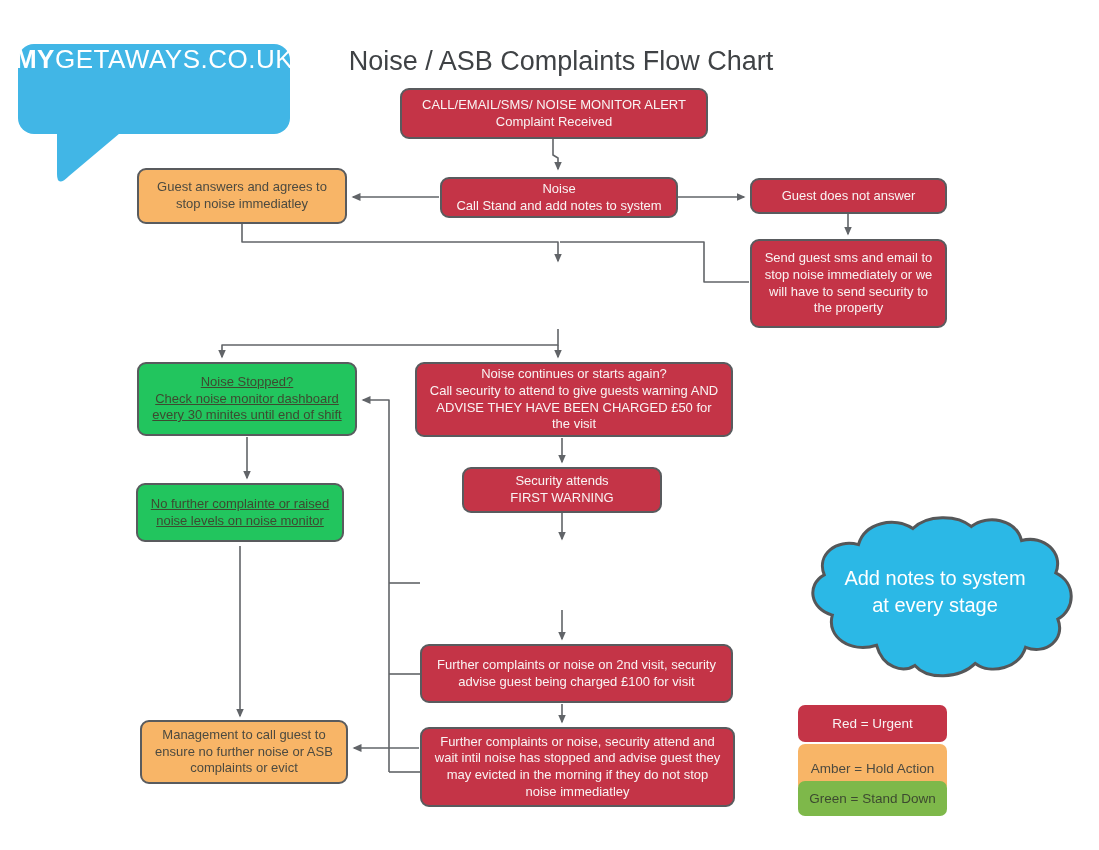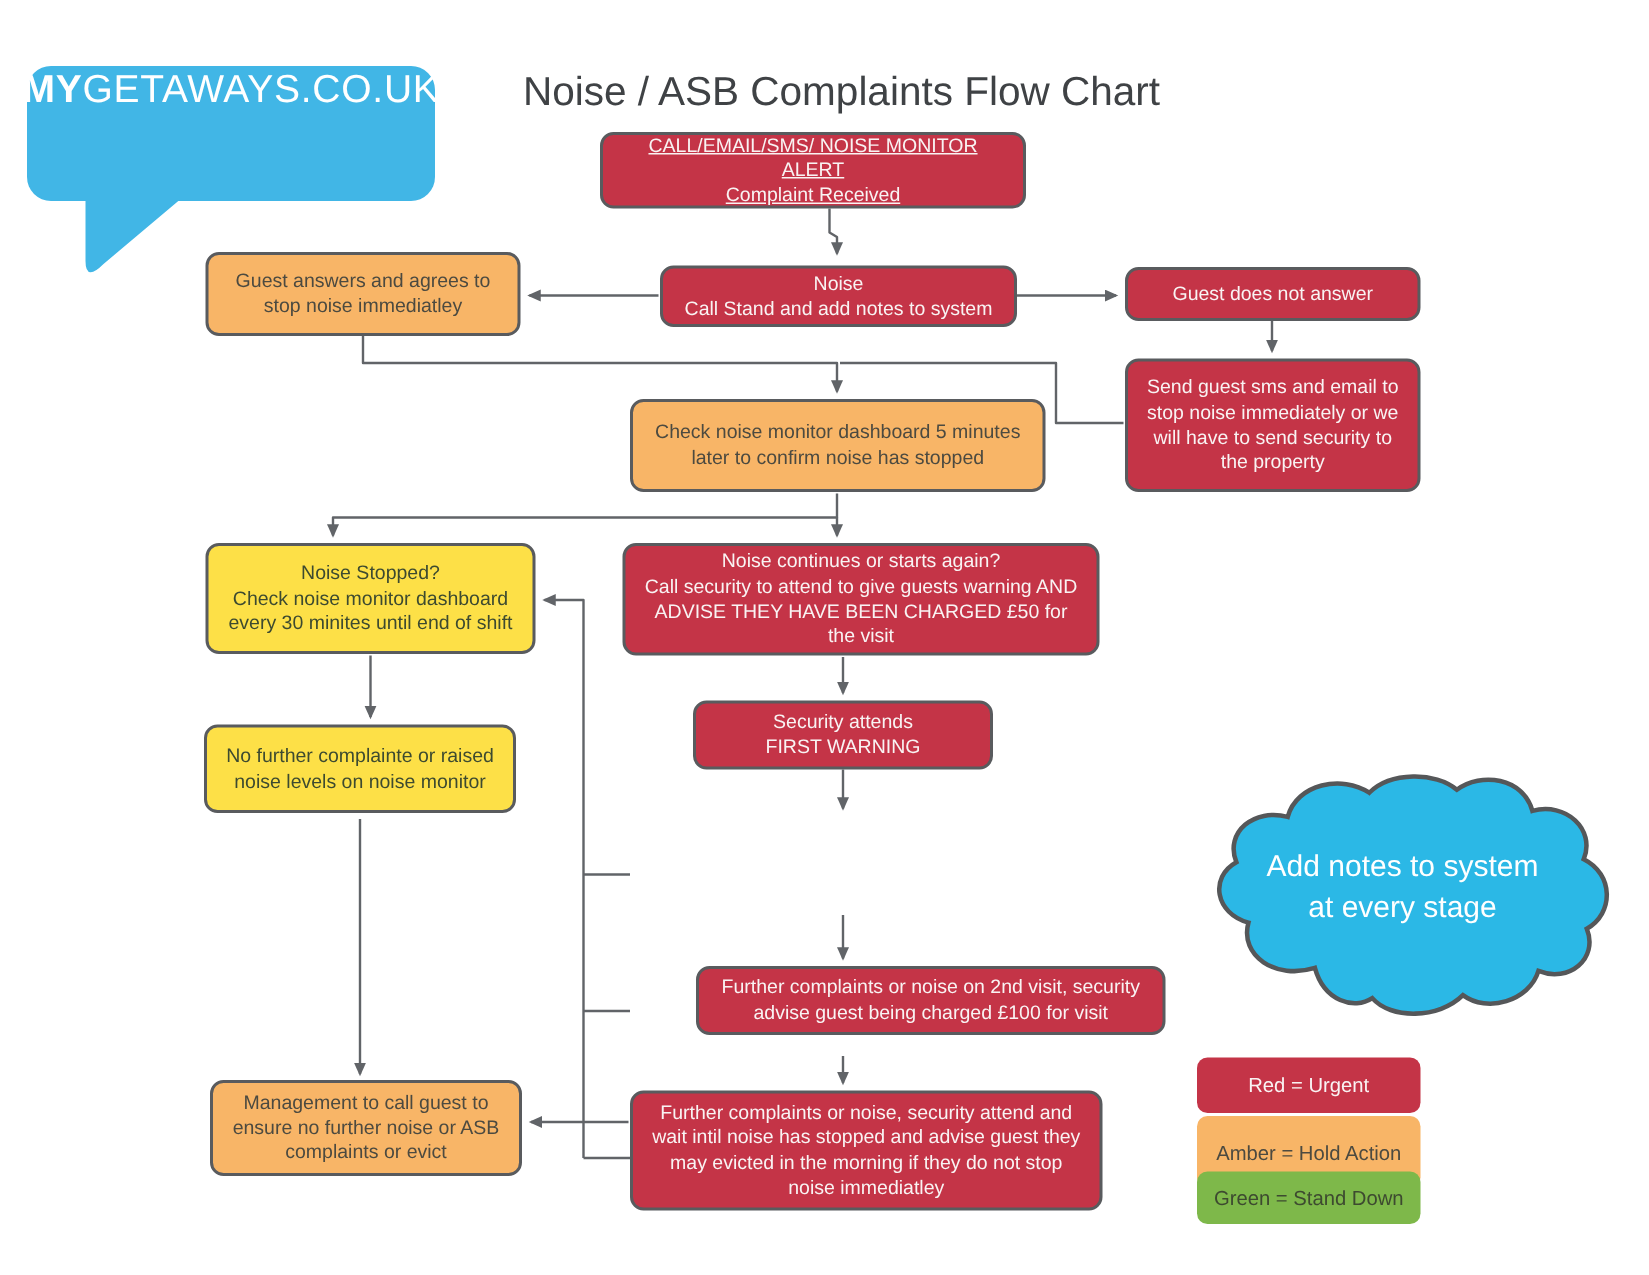--- a/index.html
+++ b/index.html
@@ -9,21 +9,21 @@
   }
   .connectors{position:absolute;left:0;top:0;z-index:0;}
   .node{
     position:absolute;box-sizing:border-box;z-index:2;
     border:2.5px solid #595b5e;border-radius:9px;
     display:flex;flex-direction:column;align-items:center;justify-content:center;
     text-align:center;font-size:13px;line-height:1.28;padding:4px 10px;
   }
   .red{background:#c43447;color:#f9f3f3;}
   .amber{background:#f8b567;color:#4c4a40;}
-  .green{background:#fde047;color:#3d4a30;}
+  .green{background:#22c55e;color:#3d4a30;text-decoration:underline;}
   .title{
     position:absolute;left:326px;top:30px;width:470px;z-index:2;
     text-align:center;font-size:27px;color:#3f4245;margin-top:16px;
   }
   .logo{position:absolute;left:10px;top:36px;width:300px;height:165px;z-index:2;}
   .logo-text{
     position:absolute;left:8px;top:8px;width:272px;height:90px;
     display:flex;align-items:flex-start;justify-content:center;
     color:#ffffff;font-size:26px;letter-spacing:0.5px;
   }
@@ -83,21 +83,21 @@
       <rect x="8" y="8" width="272" height="90" rx="16" fill="#41b6e6"></rect>
     </svg>
     <div class="logo-text">
       <span class="bold">MY</span>
         <span>GETAWAYS.CO.UK</span>
     </div>
   </div>
 
   <div class="title">Noise / ASB Complaints Flow Chart</div>
 
-  <div class="node red" style="left:400px;top:88px;width:284px;height:51px;text-decoration:underline;">
+  <div class="node red" style="left:400px;top:88px;width:308px;height:51px;">
     <span>CALL/EMAIL/SMS/ NOISE MONITOR ALERT</span>
     <span>Complaint Received</span>
   </div>
 
   <div class="node red" style="left:440px;top:177px;width:238px;height:41px;">
     <span>Noise</span>
     <span>Call Stand and add notes to system</span>
   </div>
 
   <div class="node amber" style="left:137px;top:168px;width:210px;height:56px;">
@@ -105,23 +105,20 @@
   </div>
 
   <div class="node red" style="left:750px;top:178px;width:197px;height:36px;">
     <span>Guest does not answer</span>
   </div>
 
   <div class="node red" style="left:750px;top:239px;width:197px;height:89px;">
     <span>Send guest sms and email to stop noise immediately or we will have to send security to the property</span>
   </div>
 
-  <div class="node amber" style="left:420px;top:266px;width:277px;height:62px;">
-    <span>Check noise monitor dashboard 5 minutes later to confirm noise has stopped</span>
-  </div>
 
   <div class="node green" style="left:137px;top:362px;width:220px;height:74px;">
     <span>Noise Stopped?</span>
     <span>Check noise monitor dashboard every 30 minites until end of shift</span>
   </div>
 
   <div class="node red" style="left:415px;top:362px;width:318px;height:75px;">
     <span>Noise continues or starts again?</span>
     <span>Call security to attend to give guests warning AND ADVISE THEY HAVE BEEN CHARGED £50 for the visit</span>
   </div>
@@ -129,21 +126,21 @@
   <div class="node red" style="left:462px;top:467px;width:200px;height:46px;">
     <span>Security attends</span>
     <span>FIRST WARNING</span>
   </div>
 
   <div class="node green" style="left:136px;top:483px;width:208px;height:59px;">
     <span>No further complainte or raised noise levels on noise monitor</span>
   </div>
 
 
-  <div class="node red" style="left:420px;top:644px;width:313px;height:46px;margin-left:44px;">
+  <div class="node red" style="left:420px;top:644px;width:313px;height:59px;">
     <span>Further complaints or noise on 2nd visit, security advise guest being charged £100 for visit</span>
   </div>
 
   <div class="node amber" style="left:140px;top:720px;width:208px;height:64px;">
     <span>Management to call guest to ensure no further noise or ASB complaints or evict</span>
   </div>
 
   <div class="node red" style="left:420px;top:727px;width:315px;height:80px;">
     <span>Further complaints or noise, security attend and wait intil noise has stopped and advise guest they may evicted in the morning if they do not stop noise immediatley</span>
   </div>

